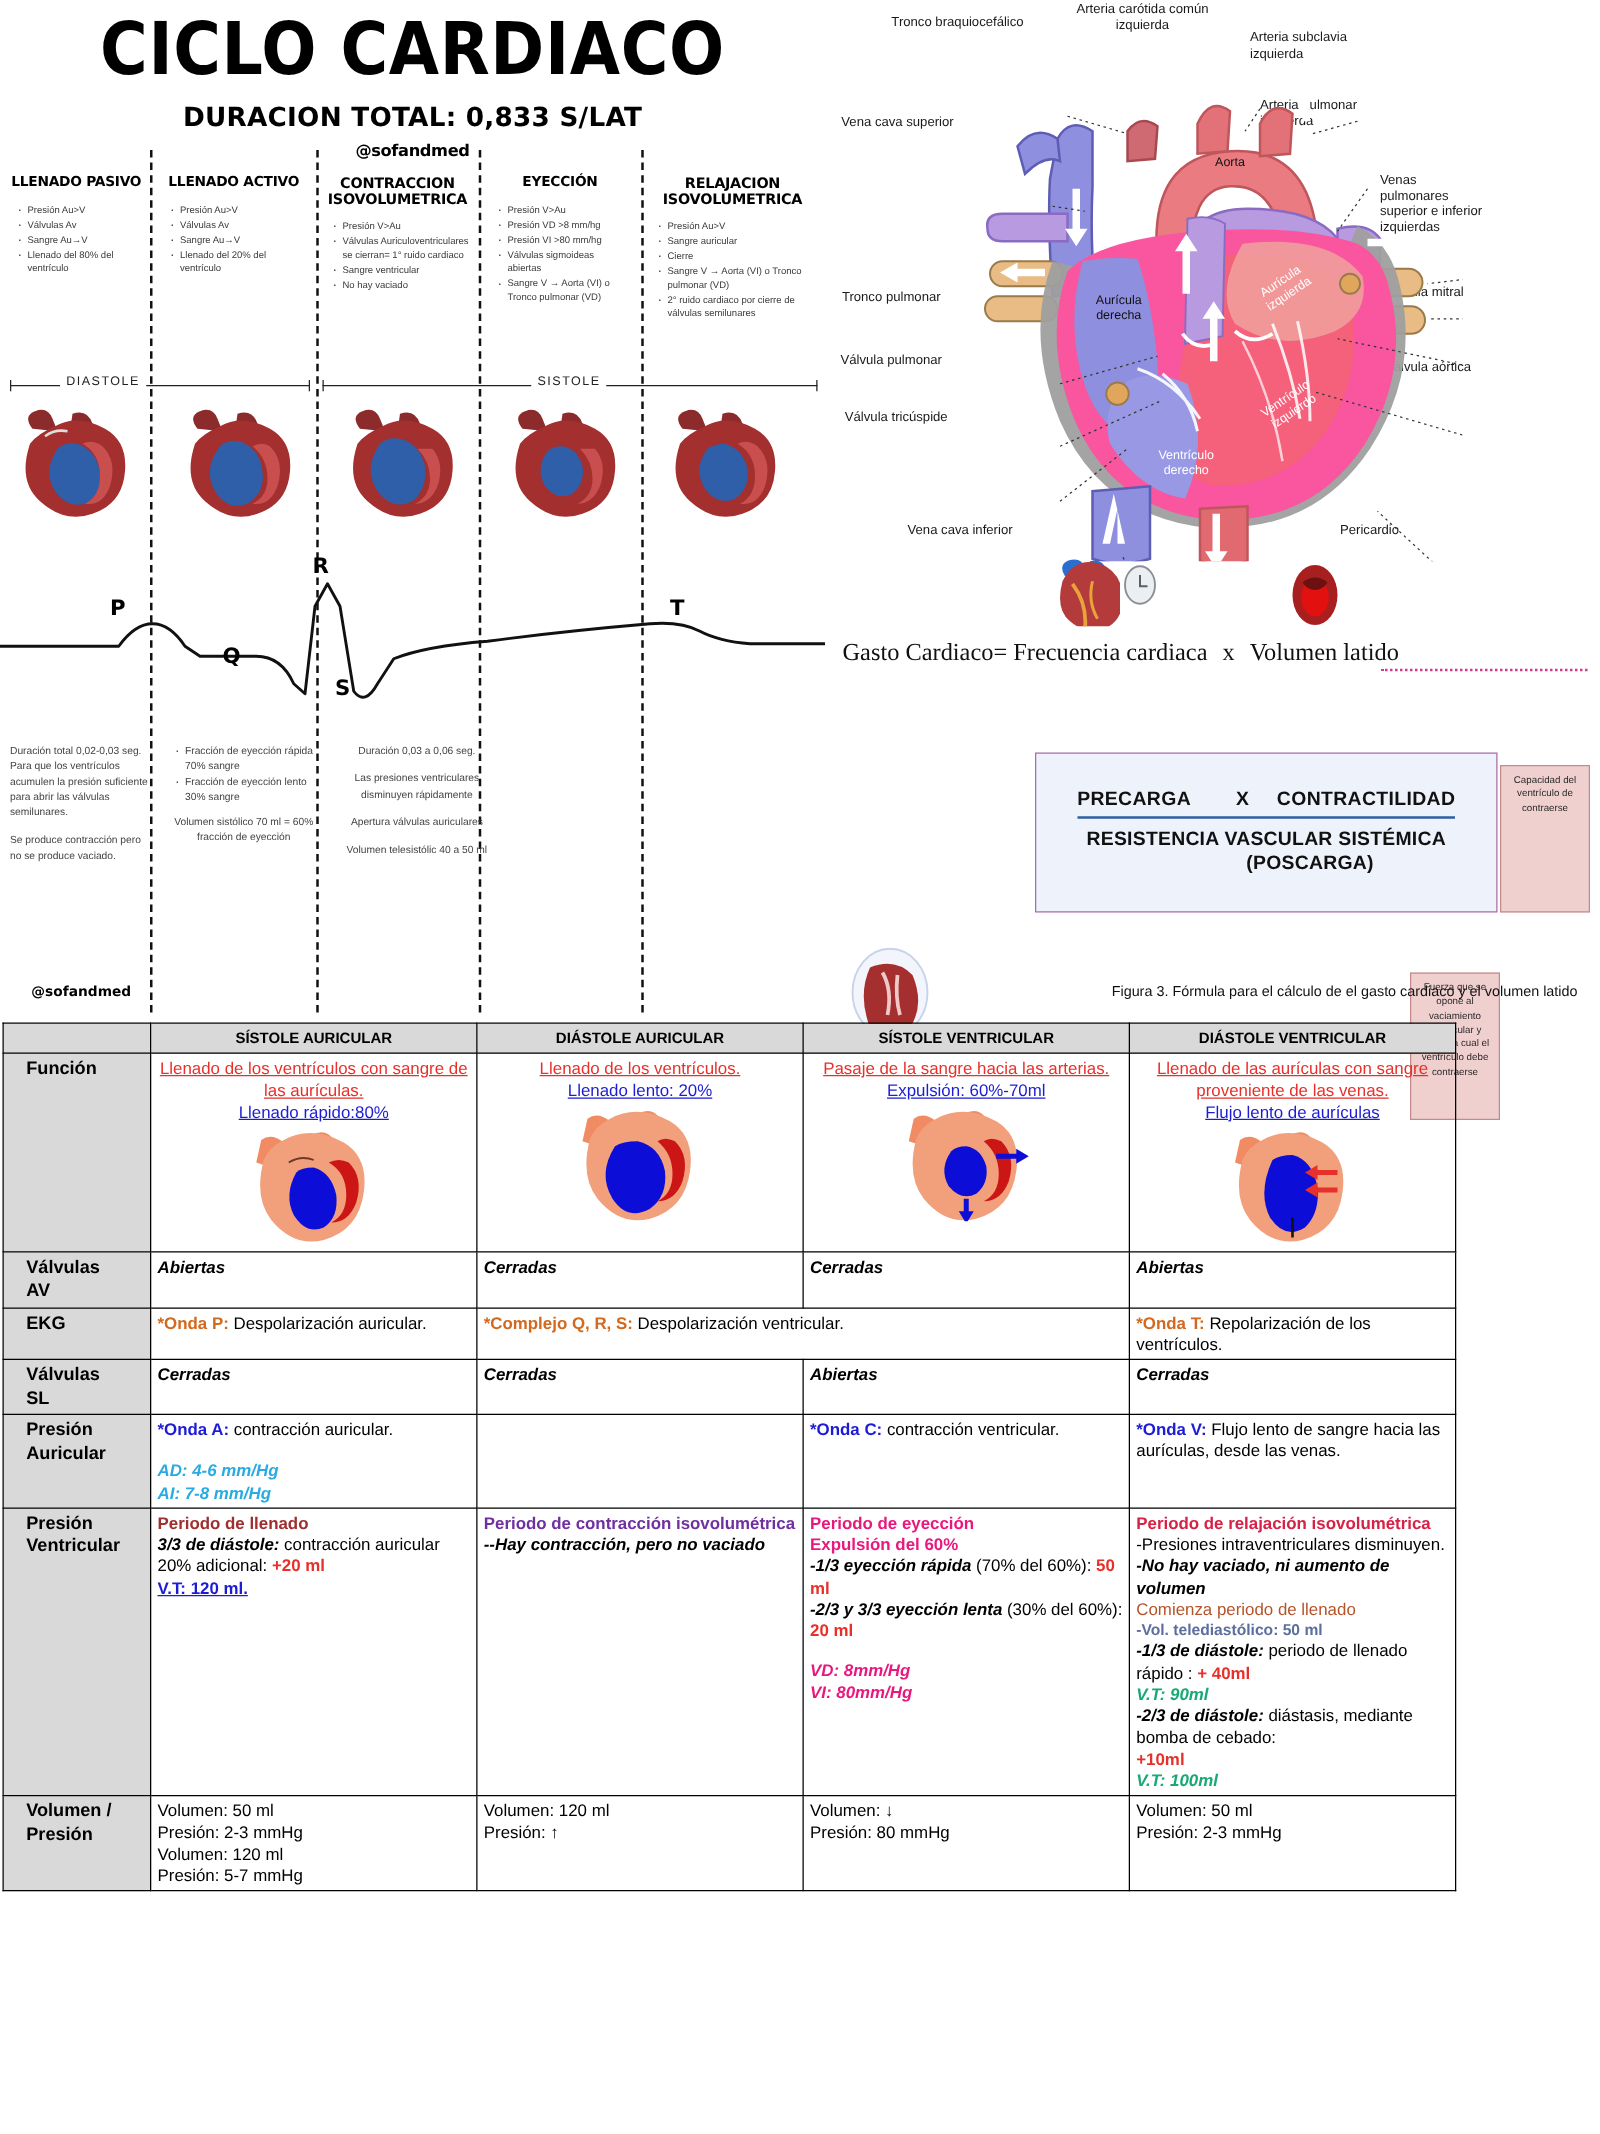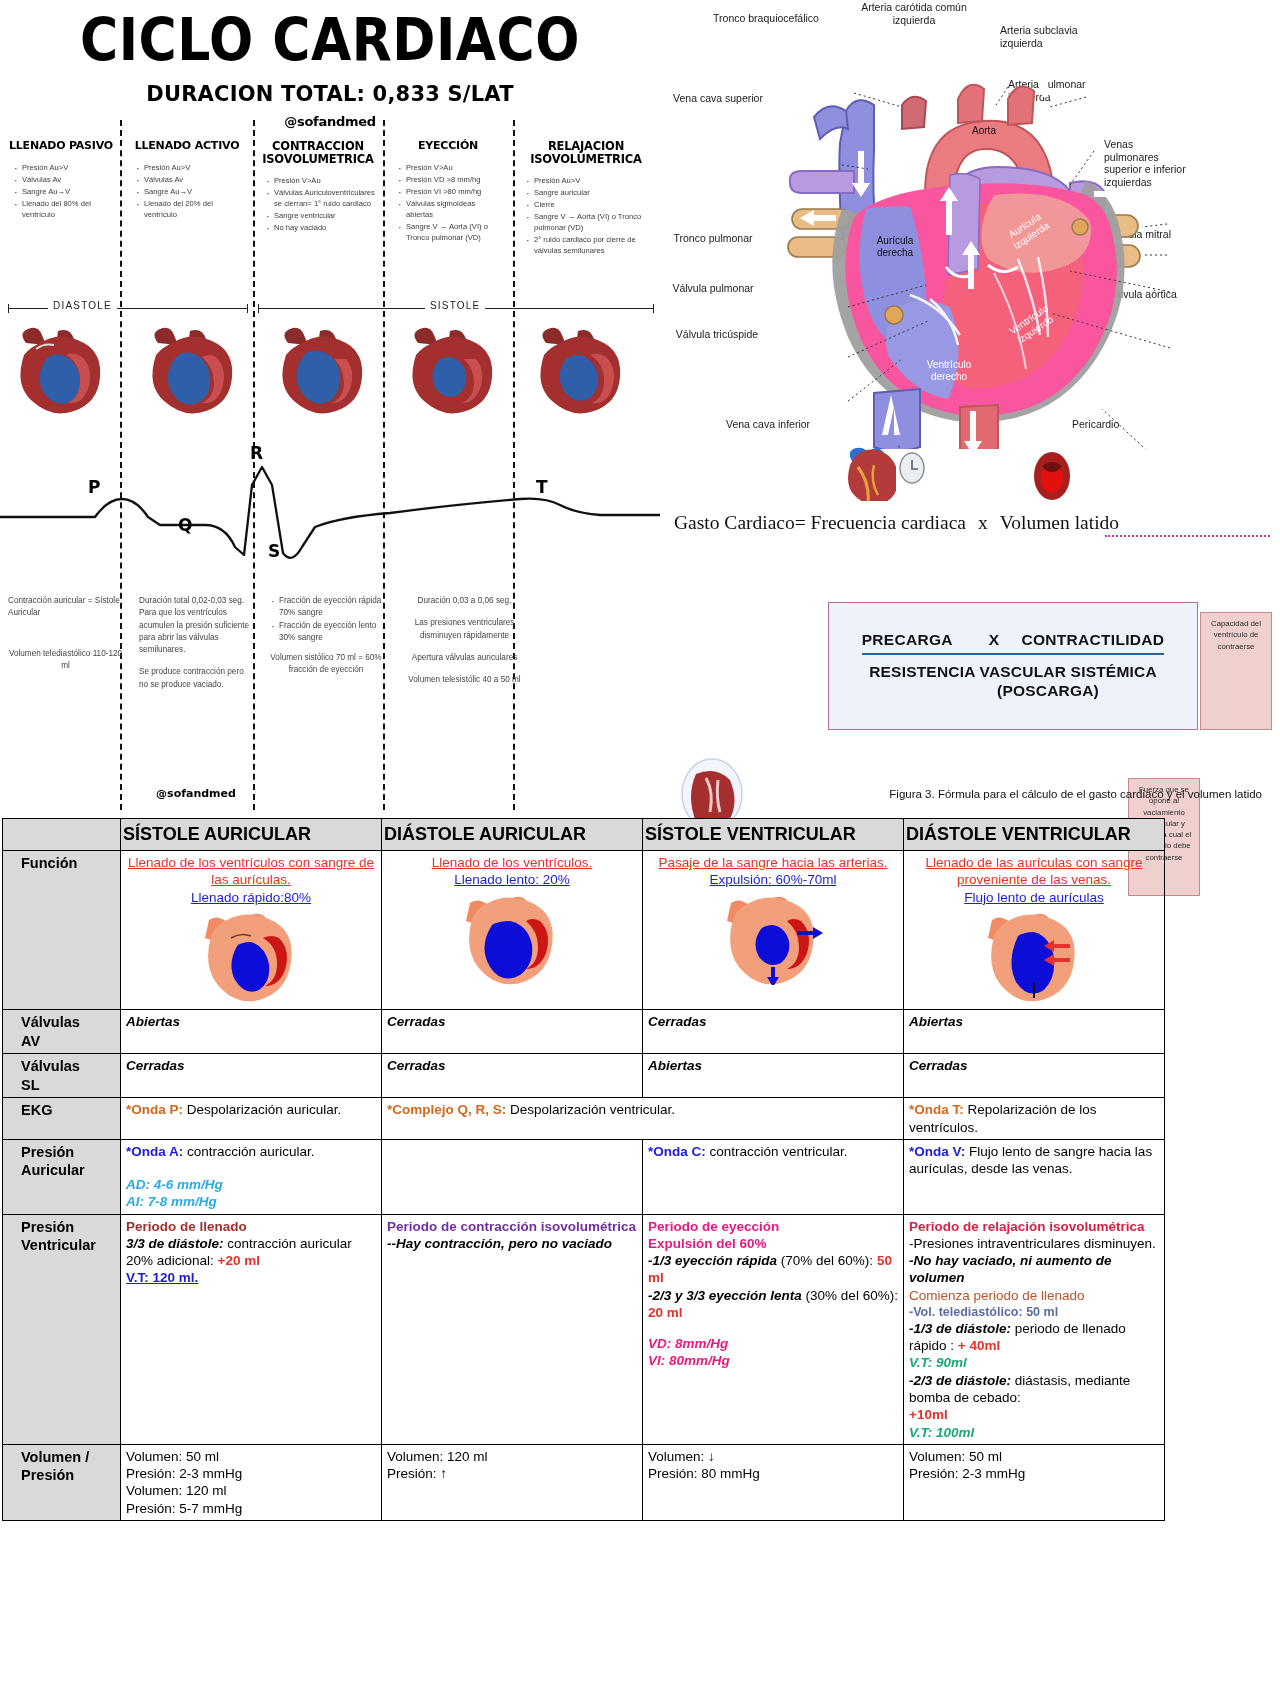--- a/index.html
+++ b/index.html
@@ -225,23 +225,23 @@
   }
   table.cycle td, table.cycle th {
     border: 1px solid #000;
     vertical-align: top;
     padding: 3px 5px;
     font-size: 13.5px;
     line-height: 1.28;
   }
   table.cycle th.colhead {
     background: #d9d9d9;
-    text-align: left;
+    text-align: center;
     font-weight: 700;
-    font-size: 18px;
+    font-size: 12px;
     padding: 4px 2px;
   }
   table.cycle th.corner { background: #d9d9d9; border: 1px solid #000; }
   table.cycle td.rowhead, table.cycle th.rowhead {
     background: #d9d9d9;
     font-weight: 700;
     font-size: 14.5px;
     text-align: left;
     vertical-align: top;
     padding: 3px 18px;
@@ -404,24 +404,20 @@
                  Q545 42 560 50 Q575 58 600 60 L660 60" fill="none" stroke="#111" stroke-width="2.3" stroke-linejoin="round" stroke-linecap="round"></path>
       </svg>
       <div class="wave-letter" style="left:88px;top:22px;">P</div>
       <div class="wave-letter" style="left:178px;top:60px;">Q</div>
       <div class="wave-letter" style="left:250px;top:-12px;">R</div>
       <div class="wave-letter" style="left:268px;top:86px;">S</div>
       <div class="wave-letter" style="left:536px;top:22px;">T</div>
     </div>
 
     <div class="desc-row">
-      <div class="desc-col c2">
-        <p>Contracción auricular = Sístole Auricular</p>
-        <p class="center" style="margin-top:28px;">Volumen telediastólico 110-120 ml</p>
-      </div>
       <div class="desc-col c3">
         <p>Duración total 0,02-0,03 seg. Para que los ventrículos acumulen la presión suficiente para abrir las válvulas semilunares.</p>
         <p>Se produce contracción pero no se produce vaciado.</p>
         <div class="handle-small">@sofandmed</div>
       </div>
       <div class="desc-col c4">
         <ul>
           <li>Fracción de eyección rápida 70% sangre</li>
           <li>Fracción de eyección lento 30% sangre</li>
         </ul>
@@ -683,38 +679,38 @@
 
     <tr>
       <td class="rowhead">Válvulas AV</td>
       <td class="ital-b">Abiertas</td>
       <td class="ital-b">Cerradas</td>
       <td class="ital-b">Cerradas</td>
       <td class="ital-b">Abiertas</td>
     </tr>
 
     <tr>
+      <td class="rowhead">EKG</td>
+      <td>
+        <span class="orange">*Onda P:</span><span> Despolarización auricular.</span>
+      </td>
+      <td colspan="2">
+        <span class="orange">*Complejo Q, R, S:</span><span> Despolarización ventricular.</span>
+      </td>
+      <td>
+        <span class="orange">*Onda T:</span><span> Repolarización de los ventrículos.</span>
+      </td>
+    </tr>
+
+    <tr>
       <td class="rowhead">Válvulas SL</td>
       <td class="ital-b">Cerradas</td>
       <td class="ital-b">Cerradas</td>
       <td class="ital-b">Abiertas</td>
       <td class="ital-b">Cerradas</td>
-    </tr>
-
-    <tr>
-      <td class="rowhead">EKG</td>
-      <td>
-        <span class="orange">*Onda P:</span><span> Despolarización auricular.</span>
-      </td>
-      <td colspan="2">
-        <span class="orange">*Complejo Q, R, S:</span><span> Despolarización ventricular.</span>
-      </td>
-      <td>
-        <span class="orange">*Onda T:</span><span> Repolarización de los ventrículos.</span>
-      </td>
     </tr>
 
     <tr>
       <td class="rowhead">Presión Auricular</td>
       <td>
         <span class="blue-b">*Onda A:</span><span> contracción auricular.</span>
         <div style="height:16px;"></div>
         <div class="cyan-i">AD: 4-6 mm/Hg</div>
         <div class="cyan-i">AI: 7-8 mm/Hg</div>
       </td>

